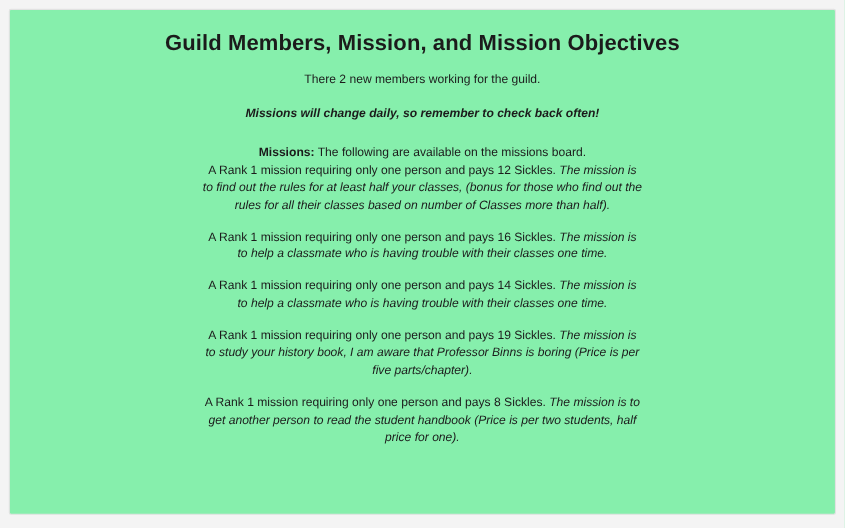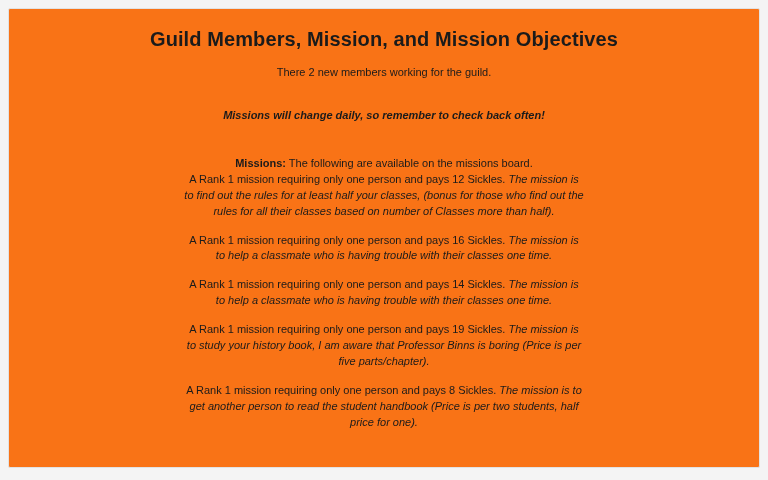--- a/index.html
+++ b/index.html
@@ -14,21 +14,21 @@
     font-family: "Liberation Sans", "DejaVu Sans", sans-serif;
     color: #1b1b1b;
     overflow: hidden;
   }
   .page-card {
     position: absolute;
     top: 8px;
     left: 8px;
     right: 8px;
     bottom: 12px;
-    background: #f97316;
+    background: #86efac;
     border: 1px solid #e2e2e2;
     border-radius: 2px;
     box-sizing: border-box;
     overflow: hidden;
   }
   .page-inner {
     padding: 12px 0 0 0;
   }
 
   .page-title {
@@ -54,21 +54,21 @@
     padding: 26px 0 0 0;
     width: 400px;
     text-align: center;
     font-size: 11px;
     font-weight: bold;
     font-style: italic;
     line-height: 1.45;
   }
 
   .daily-note {
-    margin: 12px auto;
+    margin: 0 auto;
     padding: 16px 0 0 0;
     width: 400px;
     text-align: center;
     font-size: 11px;
     font-weight: bold;
     font-style: italic;
     line-height: 1.45;
   }
 
   .missions-wrap {

